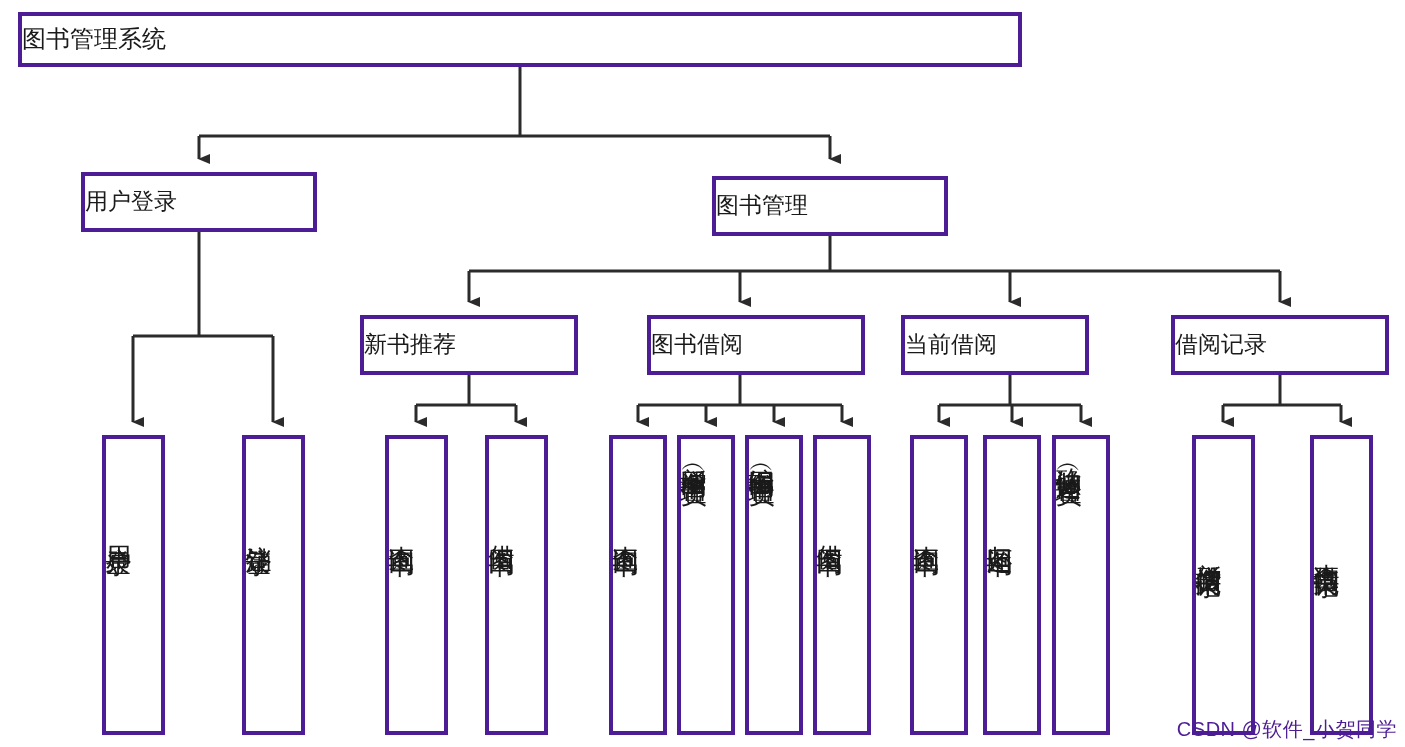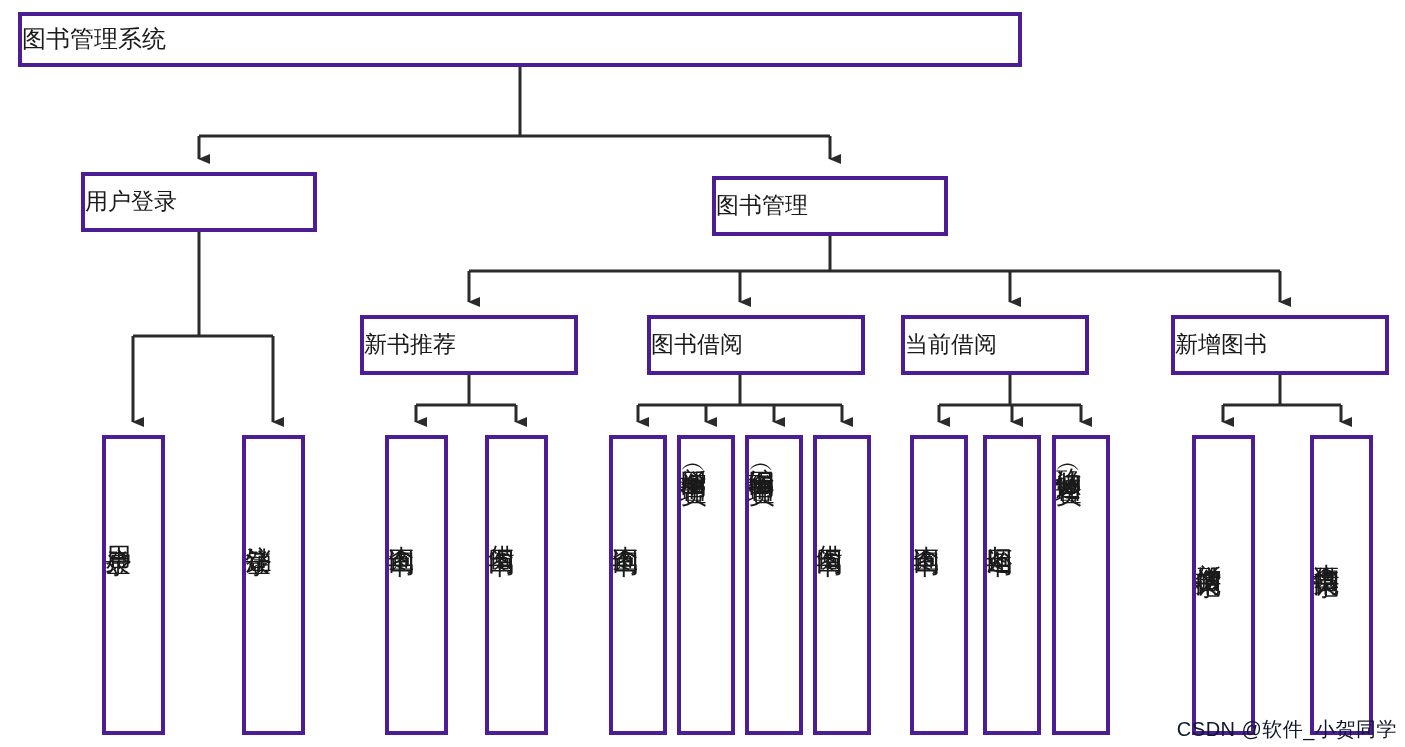--- a/index.html
+++ b/index.html
@@ -60,21 +60,21 @@
     padding-top: 78px;
   }
   .node.vertical.midshort .node-label {
     padding-top: 96px;
   }
   .watermark {
     position: absolute;
     right: 8px;
     bottom: 4px;
     font-size: 20px;
-    color: #0f172a;
+    color: #4c1d95;
     z-index: 5;
     white-space: nowrap;
     letter-spacing: 0.5px;
   }
 </style>
 </head>
 <body>
 
 <div id="diagram-root">
 
@@ -134,21 +134,21 @@
       <div class="node horizontal" style="left: 360px; top: 315px; width: 218px; height: 60px;">
         <div class="node-label">新书推荐</div>
       </div>
       <div class="node horizontal" style="left: 631px; top: 315px; width: 218px; height: 60px; margin-left: 16px;">
         <div class="node-label">图书借阅</div>
       </div>
       <div class="node horizontal" style="left: 901px; top: 315px; width: 188px; height: 60px;">
         <div class="node-label">当前借阅</div>
       </div>
       <div class="node horizontal" style="left: 1171px; top: 315px; width: 218px; height: 60px;">
-        <div class="node-label">新增图书</div>
+        <div class="node-label">借阅记录</div>
       </div>
       <div class="node vertical mid" style="left: 102px; top: 435px; width: 63px; height: 300px;">
         <div class="node-label">用户登录</div>
       </div>
       <div class="node vertical mid" style="left: 242px; top: 435px; width: 63px; height: 300px;">
         <div class="node-label">注销登录</div>
       </div>
       <div class="node vertical mid" style="left: 385px; top: 435px; width: 63px; height: 300px;">
         <div class="node-label">查询图书</div>
       </div>

